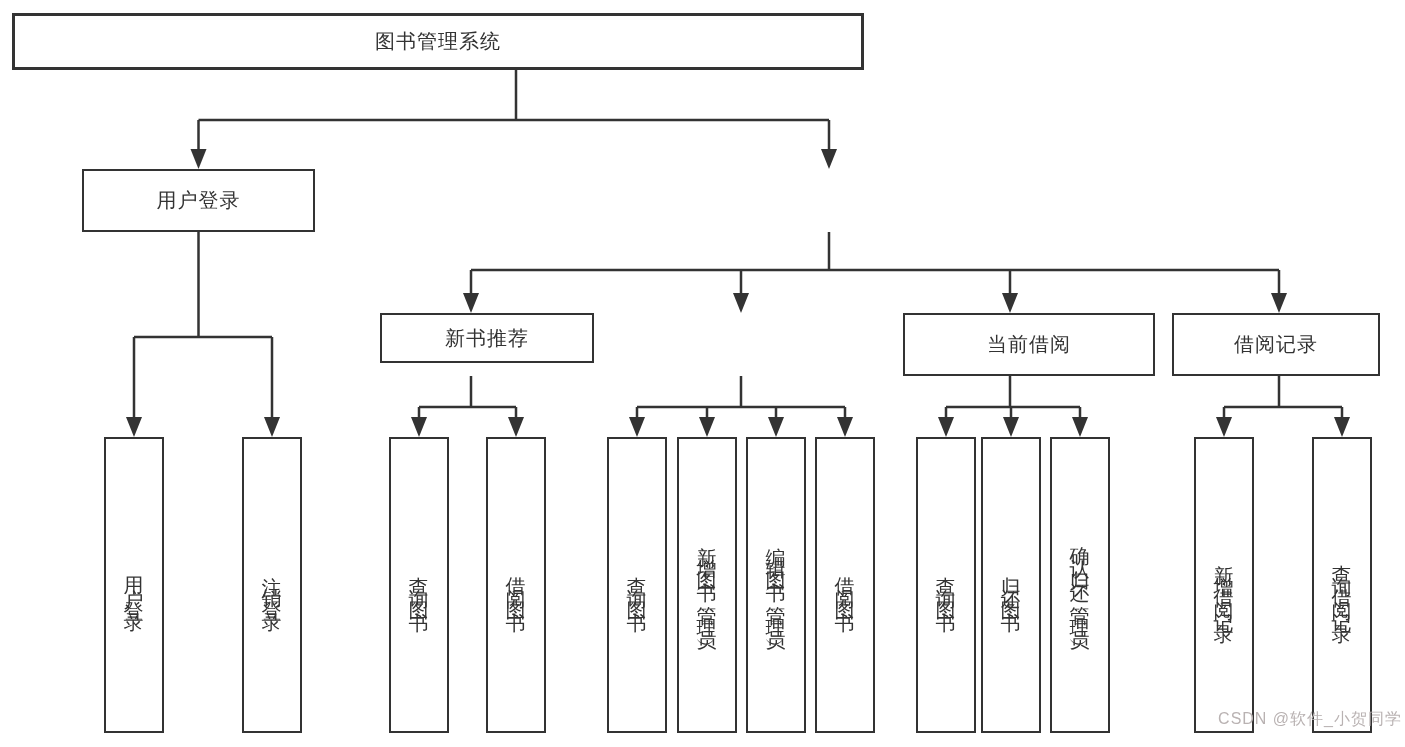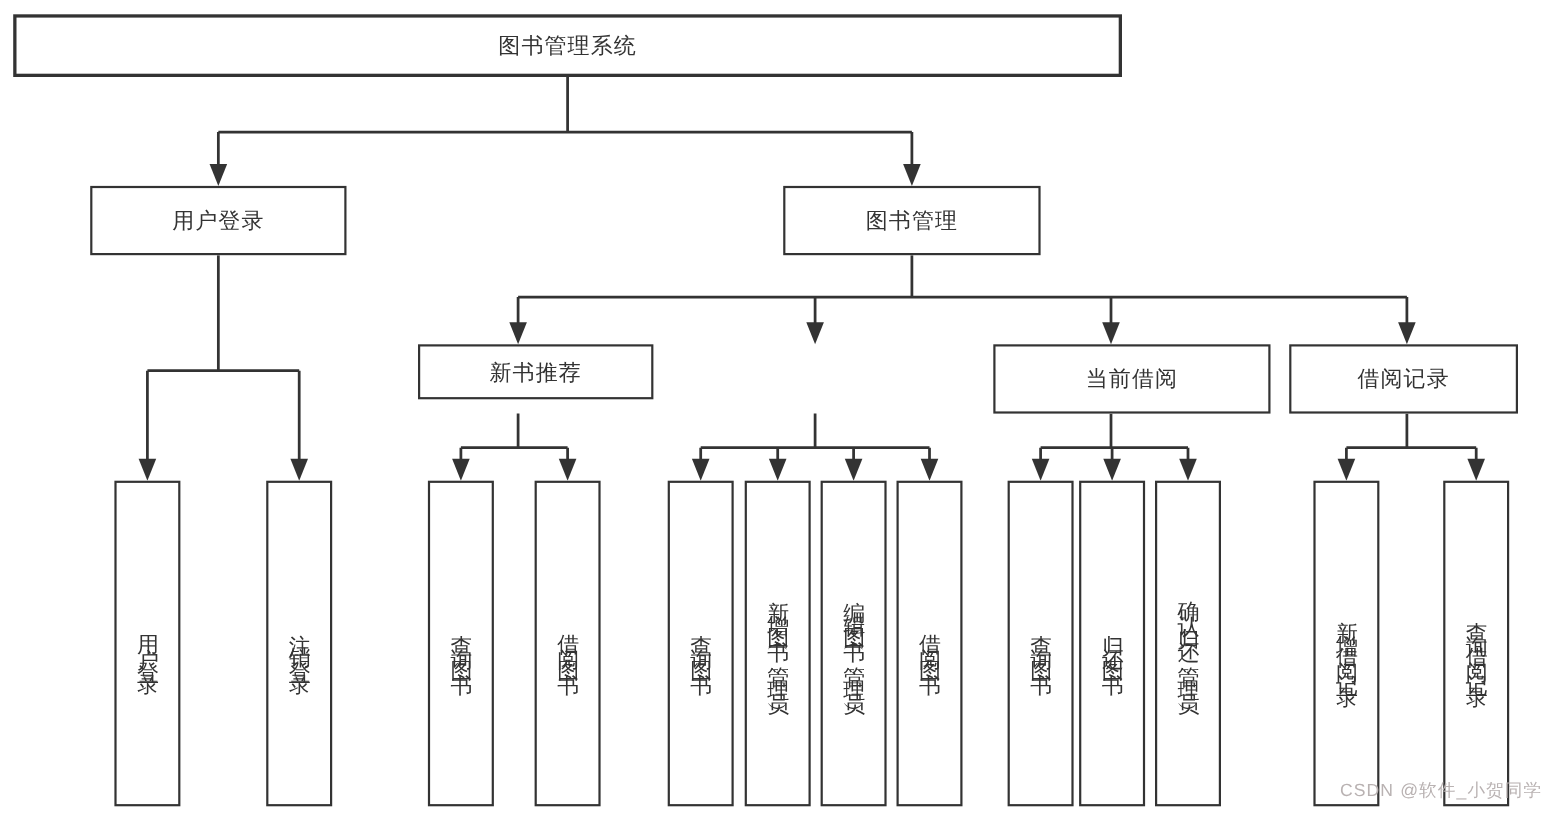--- a/index.html
+++ b/index.html
@@ -85,29 +85,26 @@
       <polygon points="768,417 784,417 776,437"></polygon>
       <polygon points="837,417 853,417 845,437"></polygon>
       <polygon points="938,417 954,417 946,437"></polygon>
       <polygon points="1003,417 1019,417 1011,437"></polygon>
       <polygon points="1072,417 1088,417 1080,437"></polygon>
       <polygon points="1216,417 1232,417 1224,437"></polygon>
       <polygon points="1334,417 1350,417 1342,437"></polygon>
     </g>
   </svg>
 
-  <div class="node root" style="left:12px;top:13px;width:1008px;height:57px">
+  <div class="node root" style="left:12px;top:13px;width:852px;height:57px">
     <span class="lbl">图书管理系统</span>
   </div>
 
   <div class="node" style="left:82px;top:169px;width:233px;height:63px">
     <span class="lbl">用户登录</span>
-  </div>
-  <div class="node" style="left:712px;top:169px;width:234px;height:63px">
-    <span class="lbl">图书管理</span>
   </div>
 
   <div class="node" style="left:380px;top:313px;width:214px;height:50px">
     <span class="lbl">新书推荐</span>
   </div>
   <div class="node" style="left:903px;top:313px;width:252px;height:63px">
     <span class="lbl">当前借阅</span>
   </div>
   <div class="node" style="left:1172px;top:313px;width:208px;height:63px">
     <span class="lbl">借阅记录</span>

